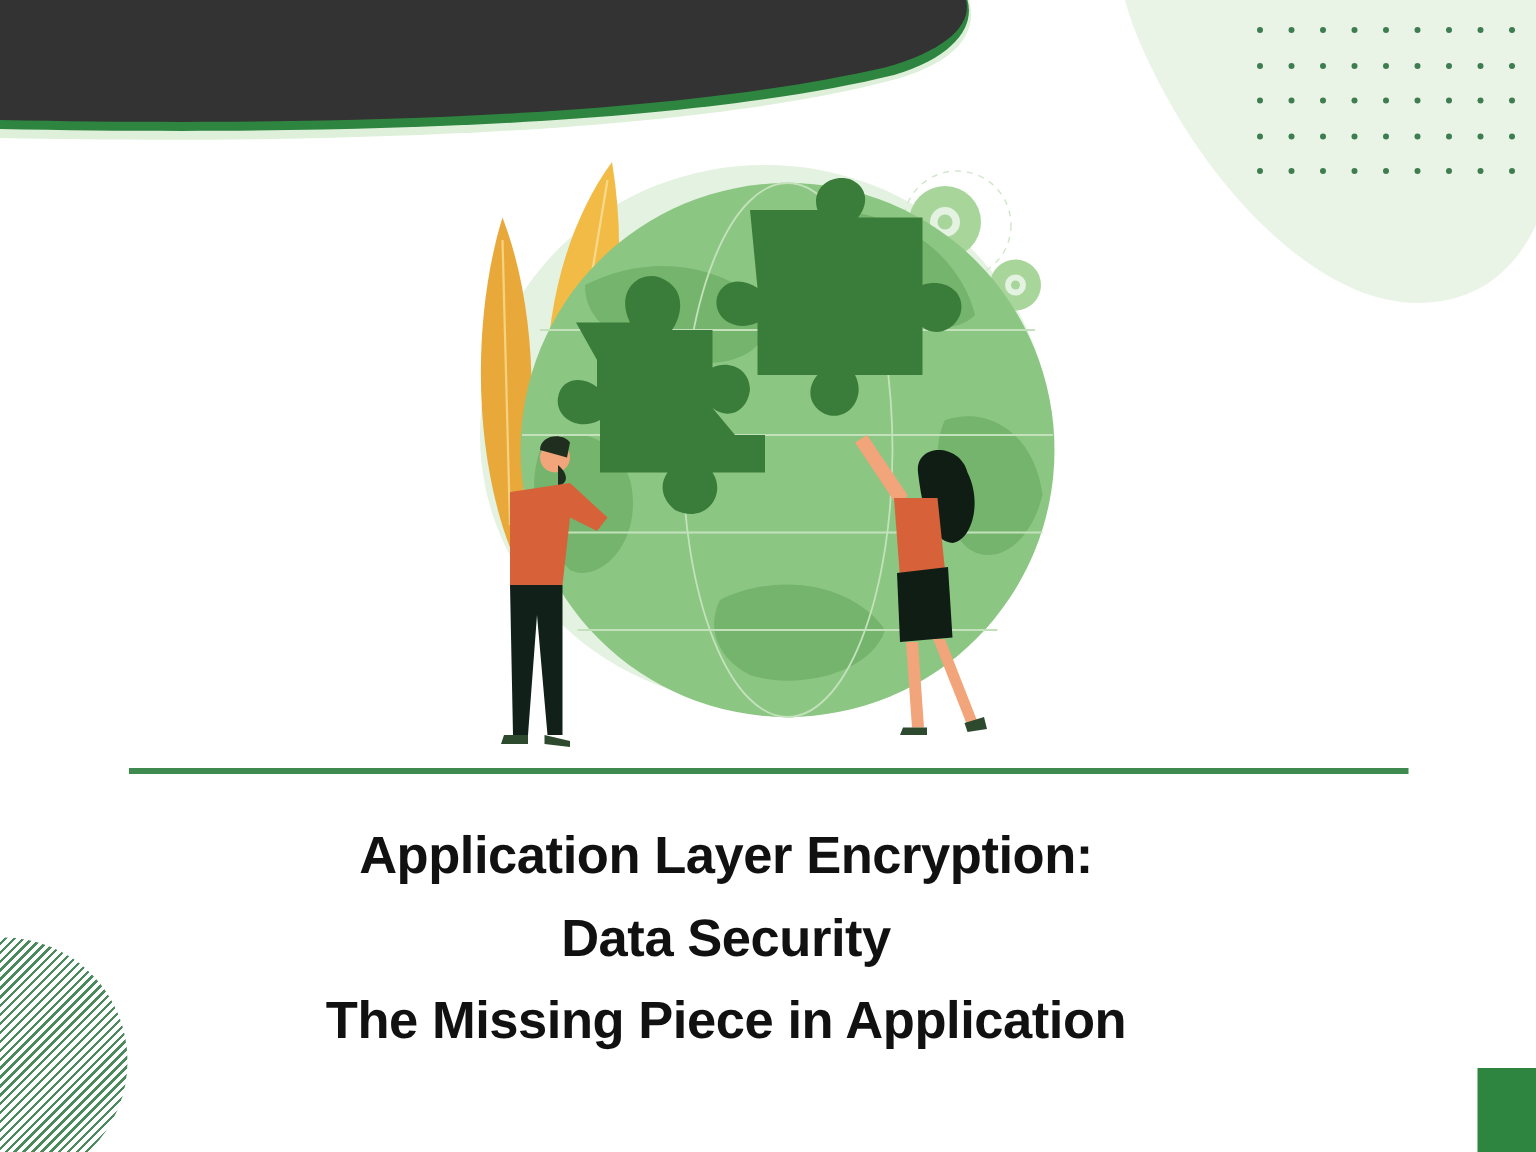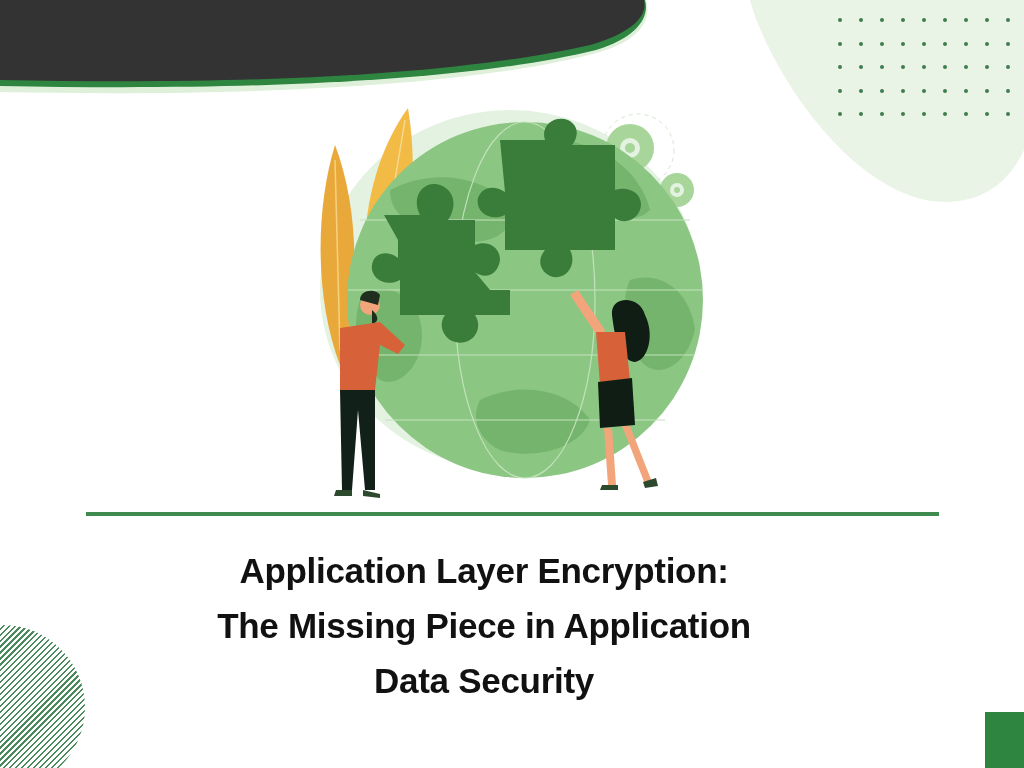--- a/index.html
+++ b/index.html
@@ -144,15 +144,15 @@
     <path d="M322,326 L330,326 L352,382 L345,384 Z" fill="#f2a47a"></path>
     <path d="M302,385 L318,385 L318,390 L300,390 Z" fill="#2e4a2e"></path>
     <path d="M343,382 L356,378 L358,386 L345,388 Z" fill="#2e4a2e"></path>
   </g>
 </svg>
 
 <div id="divider" class="abs" style="background:#3f8a4f;"></div>
 
 <div id="title" class="abs">
   <div>Application Layer Encryption:</div>
+  <div>Data Security</div>
   <div>The Missing Piece in Application</div>
-  <div>Data Security</div>
 </div>
 
 </body></html>

